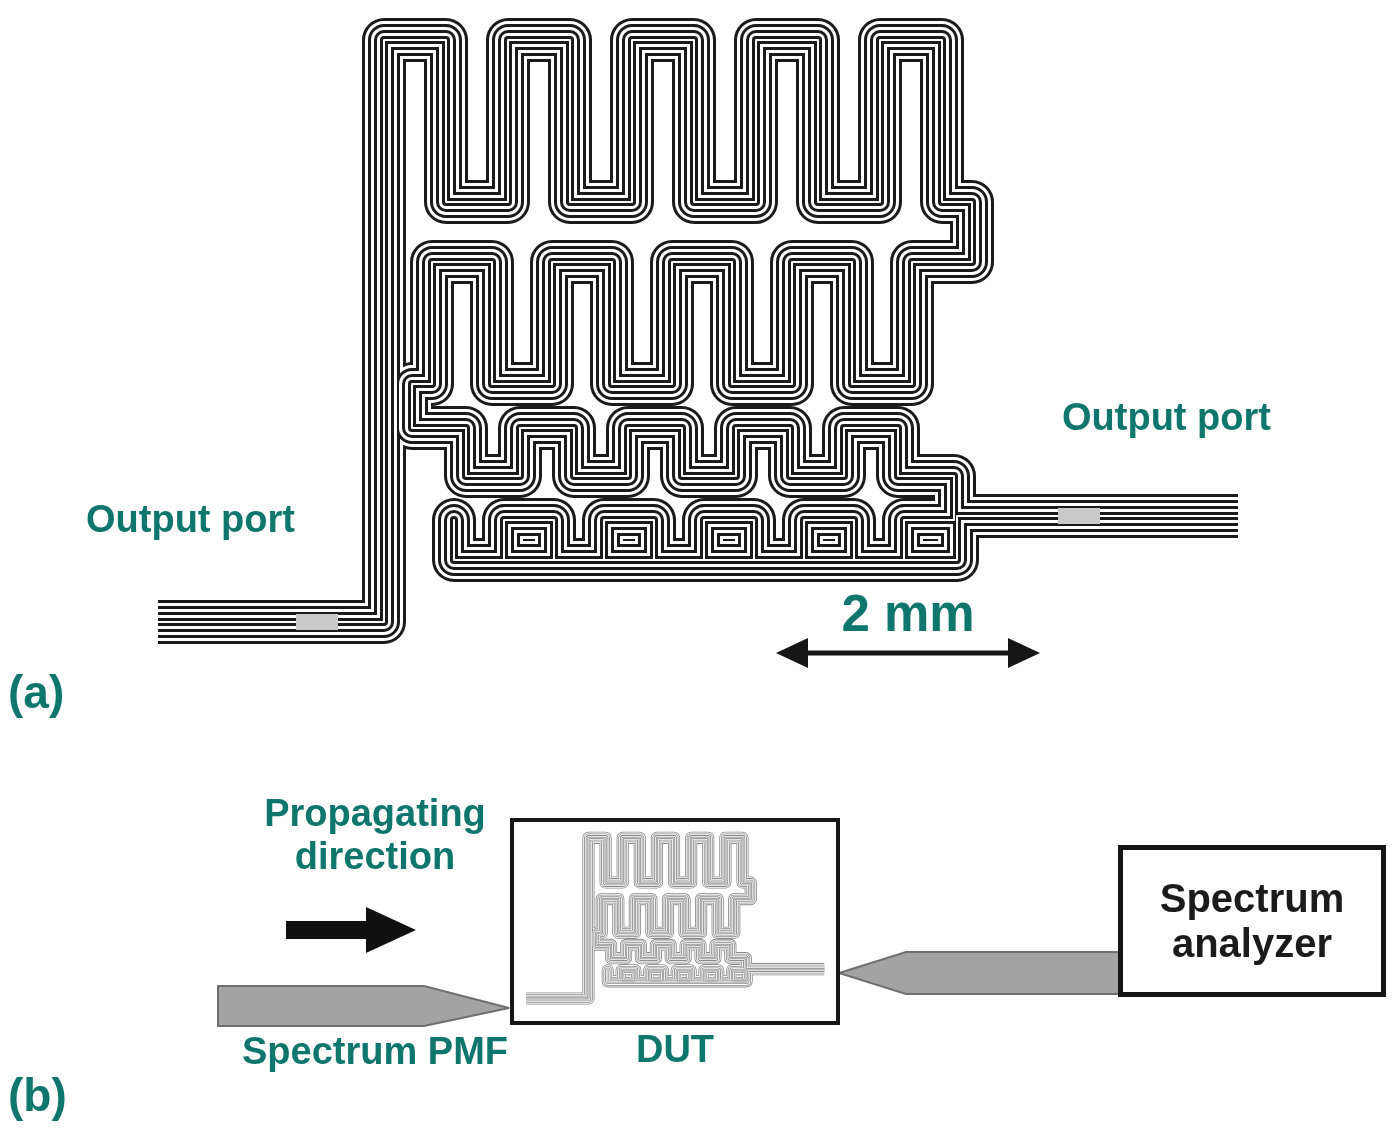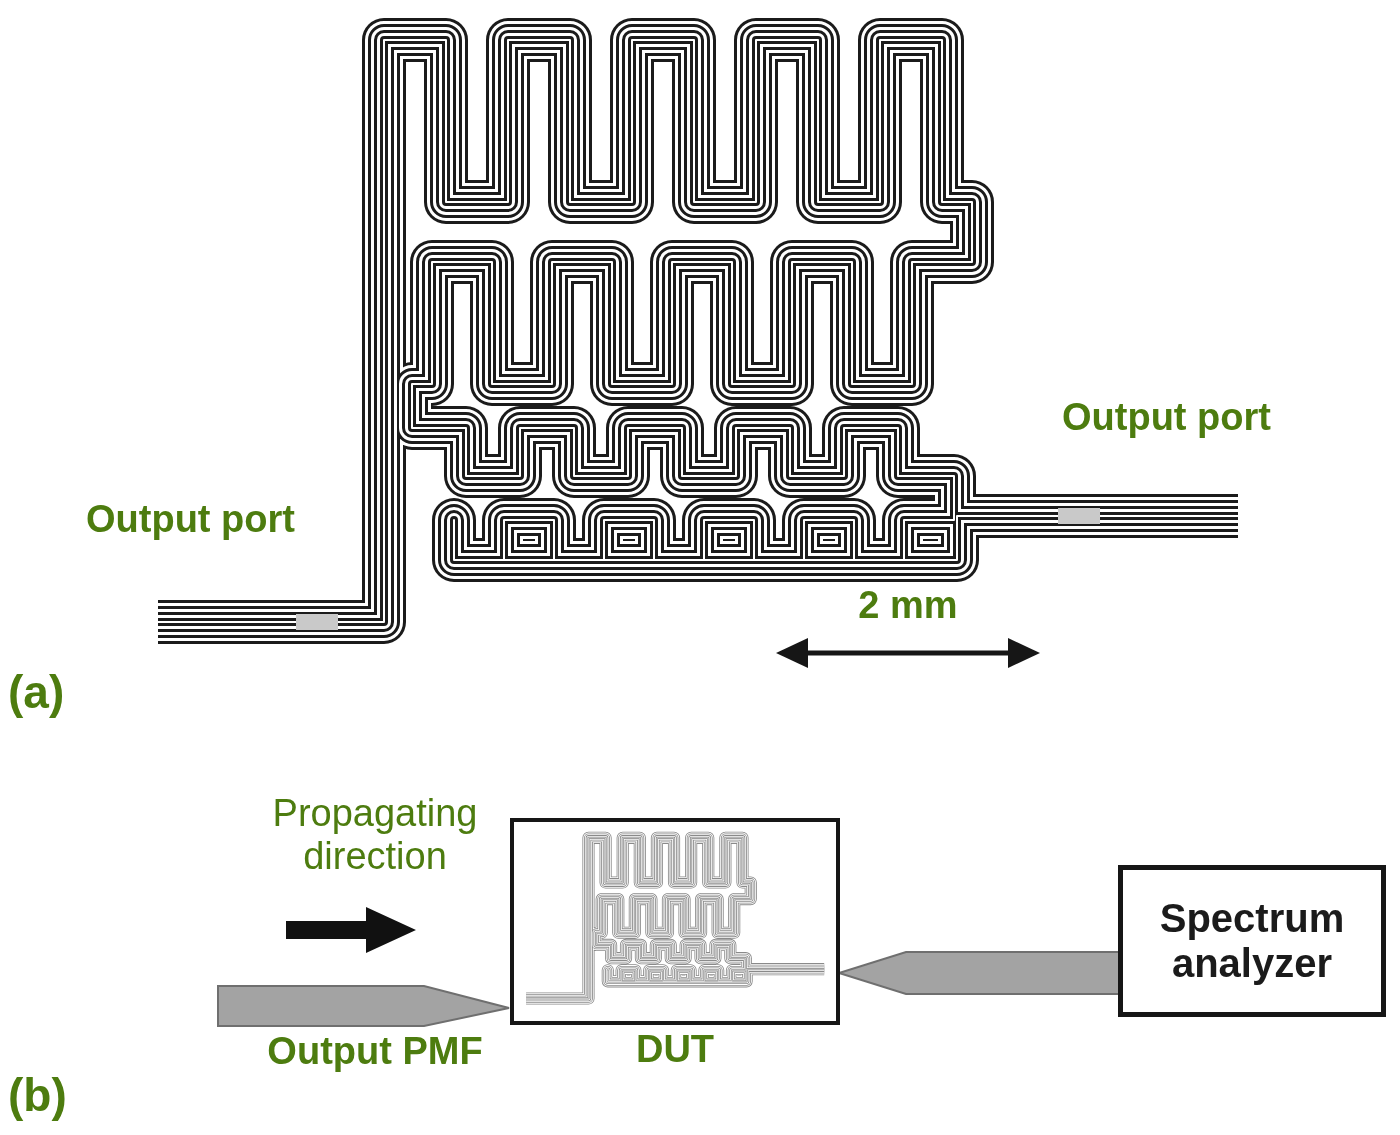--- a/index.html
+++ b/index.html
@@ -1,32 +1,32 @@
 <!DOCTYPE html>
 <html><head>
 <meta charset="utf-8">
 <style>
   html,body{margin:0;padding:0;background:#ffffff;}
   .canvas{
     position:relative;width:1400px;height:1135px;background:#ffffff;
     font-family:"Liberation Sans",sans-serif;color:#1b1b1b;overflow:hidden;
   }
   svg.art{position:absolute;left:0;top:0;}
-  .lbl{position:absolute;font-weight:700;color:#4d7c0f;white-space:nowrap;}
+  .lbl{position:absolute;font-weight:700;color:#0f766e;white-space:nowrap;}
   .port{font-size:38px;}
   .panel{font-size:46px;}
-  .scale{font-size:38px;text-align:center;}
+  .scale{font-size:51px;text-align:center;}
   .blabel{font-size:38px;text-align:center;}
   .box{
     position:absolute;background:#ffffff;border:5px solid #161616;box-sizing:border-box;
     display:flex;align-items:center;justify-content:center;text-align:center;
     font-weight:700;font-size:40px;line-height:1.12;white-space:normal;
   }
   .box .boxtext{padding:0 8px;}
-  .multiline{white-space:normal;font-weight:400;}
+  .multiline{white-space:normal;font-weight:700;}
 </style>
 </head>
 <body>
 
 <div class="canvas">
 
   <svg class="art" width="1400" height="1135" viewBox="0 0 1400 1135">
 
     <g id="wg-main">
         <path d="M 158 622 H 384 V 40 H 446 V 202 H 508 V 40 H 570 V 202 H 632 V 40 H 694 V 202 H 756 V 40 H 818 V 202 H 880 V 40 H 942 V 202 H 972 V 262 H 912 V 384 H 852 V 262 H 792 V 384 H 732 V 262 H 672 V 384 H 612 V 262 H 552 V 384 H 492 V 262 H 432 V 384 H 412 V 428 H 466 V 476 H 520 V 428 H 574 V 476 H 628 V 428 H 682 V 476 H 736 V 428 H 790 V 476 H 844 V 428 H 898 V 476 H 954 V 520 H 904 V 560 H 854 V 520 H 804 V 560 H 754 V 520 H 704 V 560 H 654 V 520 H 604 V 560 H 554 V 520 H 504 V 560 H 454 V 520 V 560 H 957 V 516 H 1238" fill="none" stroke="#1b1b1b" stroke-width="44" stroke-linejoin="round" stroke-linecap="butt"></path>
@@ -67,26 +67,26 @@
           <path d="M 158 622 H 384 V 40 H 446 V 202 H 508 V 40 H 570 V 202 H 632 V 40 H 694 V 202 H 756 V 40 H 818 V 202 H 880 V 40 H 942 V 202 H 972 V 262 H 912 V 384 H 852 V 262 H 792 V 384 H 732 V 262 H 672 V 384 H 612 V 262 H 552 V 384 H 492 V 262 H 432 V 384 H 412 V 428 H 466 V 476 H 520 V 428 H 574 V 476 H 628 V 428 H 682 V 476 H 736 V 428 H 790 V 476 H 844 V 428 H 898 V 476 H 954 V 520 H 904 V 560 H 854 V 520 H 804 V 560 H 754 V 520 H 704 V 560 H 654 V 520 H 604 V 560 H 554 V 520 H 504 V 560 H 454 V 520 V 560 H 957 V 516 H 1238" fill="none" stroke="#8a8a8a" stroke-width="32" stroke-linejoin="round" stroke-linecap="butt"></path>
           <path d="M 158 622 H 384 V 40 H 446 V 202 H 508 V 40 H 570 V 202 H 632 V 40 H 694 V 202 H 756 V 40 H 818 V 202 H 880 V 40 H 942 V 202 H 972 V 262 H 912 V 384 H 852 V 262 H 792 V 384 H 732 V 262 H 672 V 384 H 612 V 262 H 552 V 384 H 492 V 262 H 432 V 384 H 412 V 428 H 466 V 476 H 520 V 428 H 574 V 476 H 628 V 428 H 682 V 476 H 736 V 428 H 790 V 476 H 844 V 428 H 898 V 476 H 954 V 520 H 904 V 560 H 854 V 520 H 804 V 560 H 754 V 520 H 704 V 560 H 654 V 520 H 604 V 560 H 554 V 520 H 504 V 560 H 454 V 520 V 560 H 957 V 516 H 1238" fill="none" stroke="#ffffff" stroke-width="26" stroke-linejoin="round" stroke-linecap="butt"></path>
           <path d="M 158 622 H 384 V 40 H 446 V 202 H 508 V 40 H 570 V 202 H 632 V 40 H 694 V 202 H 756 V 40 H 818 V 202 H 880 V 40 H 942 V 202 H 972 V 262 H 912 V 384 H 852 V 262 H 792 V 384 H 732 V 262 H 672 V 384 H 612 V 262 H 552 V 384 H 492 V 262 H 432 V 384 H 412 V 428 H 466 V 476 H 520 V 428 H 574 V 476 H 628 V 428 H 682 V 476 H 736 V 428 H 790 V 476 H 844 V 428 H 898 V 476 H 954 V 520 H 904 V 560 H 854 V 520 H 804 V 560 H 754 V 520 H 704 V 560 H 654 V 520 H 604 V 560 H 554 V 520 H 504 V 560 H 454 V 520 V 560 H 957 V 516 H 1238" fill="none" stroke="#8a8a8a" stroke-width="20" stroke-linejoin="round" stroke-linecap="butt"></path>
           <path d="M 158 622 H 384 V 40 H 446 V 202 H 508 V 40 H 570 V 202 H 632 V 40 H 694 V 202 H 756 V 40 H 818 V 202 H 880 V 40 H 942 V 202 H 972 V 262 H 912 V 384 H 852 V 262 H 792 V 384 H 732 V 262 H 672 V 384 H 612 V 262 H 552 V 384 H 492 V 262 H 432 V 384 H 412 V 428 H 466 V 476 H 520 V 428 H 574 V 476 H 628 V 428 H 682 V 476 H 736 V 428 H 790 V 476 H 844 V 428 H 898 V 476 H 954 V 520 H 904 V 560 H 854 V 520 H 804 V 560 H 754 V 520 H 704 V 560 H 654 V 520 H 604 V 560 H 554 V 520 H 504 V 560 H 454 V 520 V 560 H 957 V 516 H 1238" fill="none" stroke="#ffffff" stroke-width="14" stroke-linejoin="round" stroke-linecap="butt"></path>
           <path d="M 158 622 H 384 V 40 H 446 V 202 H 508 V 40 H 570 V 202 H 632 V 40 H 694 V 202 H 756 V 40 H 818 V 202 H 880 V 40 H 942 V 202 H 972 V 262 H 912 V 384 H 852 V 262 H 792 V 384 H 732 V 262 H 672 V 384 H 612 V 262 H 552 V 384 H 492 V 262 H 432 V 384 H 412 V 428 H 466 V 476 H 520 V 428 H 574 V 476 H 628 V 428 H 682 V 476 H 736 V 428 H 790 V 476 H 844 V 428 H 898 V 476 H 954 V 520 H 904 V 560 H 854 V 520 H 804 V 560 H 754 V 520 H 704 V 560 H 654 V 520 H 604 V 560 H 554 V 520 H 504 V 560 H 454 V 520 V 560 H 957 V 516 H 1238" fill="none" stroke="#8a8a8a" stroke-width="8" stroke-linejoin="round" stroke-linecap="butt"></path>
           <path d="M 158 622 H 384 V 40 H 446 V 202 H 508 V 40 H 570 V 202 H 632 V 40 H 694 V 202 H 756 V 40 H 818 V 202 H 880 V 40 H 942 V 202 H 972 V 262 H 912 V 384 H 852 V 262 H 792 V 384 H 732 V 262 H 672 V 384 H 612 V 262 H 552 V 384 H 492 V 262 H 432 V 384 H 412 V 428 H 466 V 476 H 520 V 428 H 574 V 476 H 628 V 428 H 682 V 476 H 736 V 428 H 790 V 476 H 844 V 428 H 898 V 476 H 954 V 520 H 904 V 560 H 854 V 520 H 804 V 560 H 754 V 520 H 704 V 560 H 654 V 520 H 604 V 560 H 554 V 520 H 504 V 560 H 454 V 520 V 560 H 957 V 516 H 1238" fill="none" stroke="#ffffff" stroke-width="2" stroke-linejoin="round" stroke-linecap="butt"></path>
         </g>
     </svg>
   </div>
 
-  <div class="box" style="left:1118px;top:845px;width:268px;height:152px;margin-top:20px;">
+  <div class="box" style="left:1118px;top:845px;width:268px;height:152px;">
     <div class="boxtext">Spectrum analyzer</div>
   </div>
 
   <div class="lbl blabel multiline" style="left:235px;top:792px;width:280px;">
     <div>Propagating</div>
     <div>direction</div>
   </div>
 
-  <div class="lbl blabel" style="left:225px;top:1030px;width:300px;">Output PMF</div>
+  <div class="lbl blabel" style="left:225px;top:1030px;width:300px;">Spectrum PMF</div>
   <div class="lbl blabel" style="left:560px;top:1028px;width:230px;">DUT</div>
   <div class="lbl panel" style="left:8px;top:1068px;">(b)</div>
 
 </div>
 
 </body></html>

